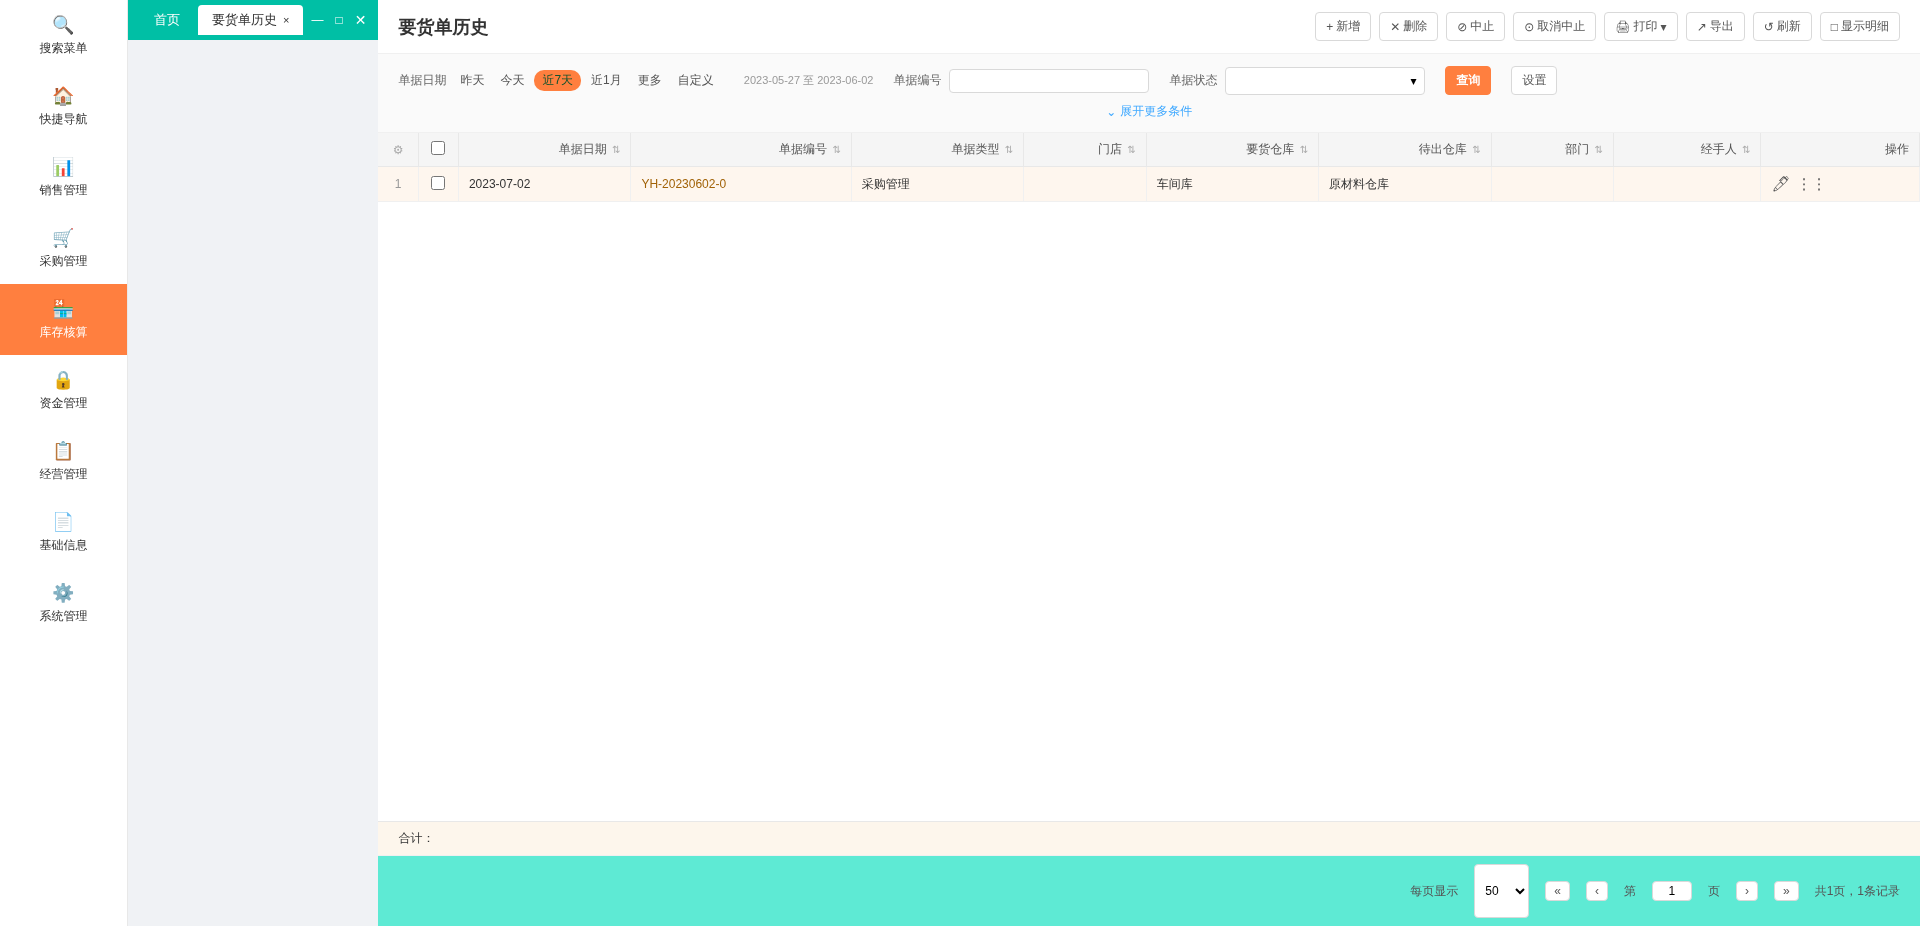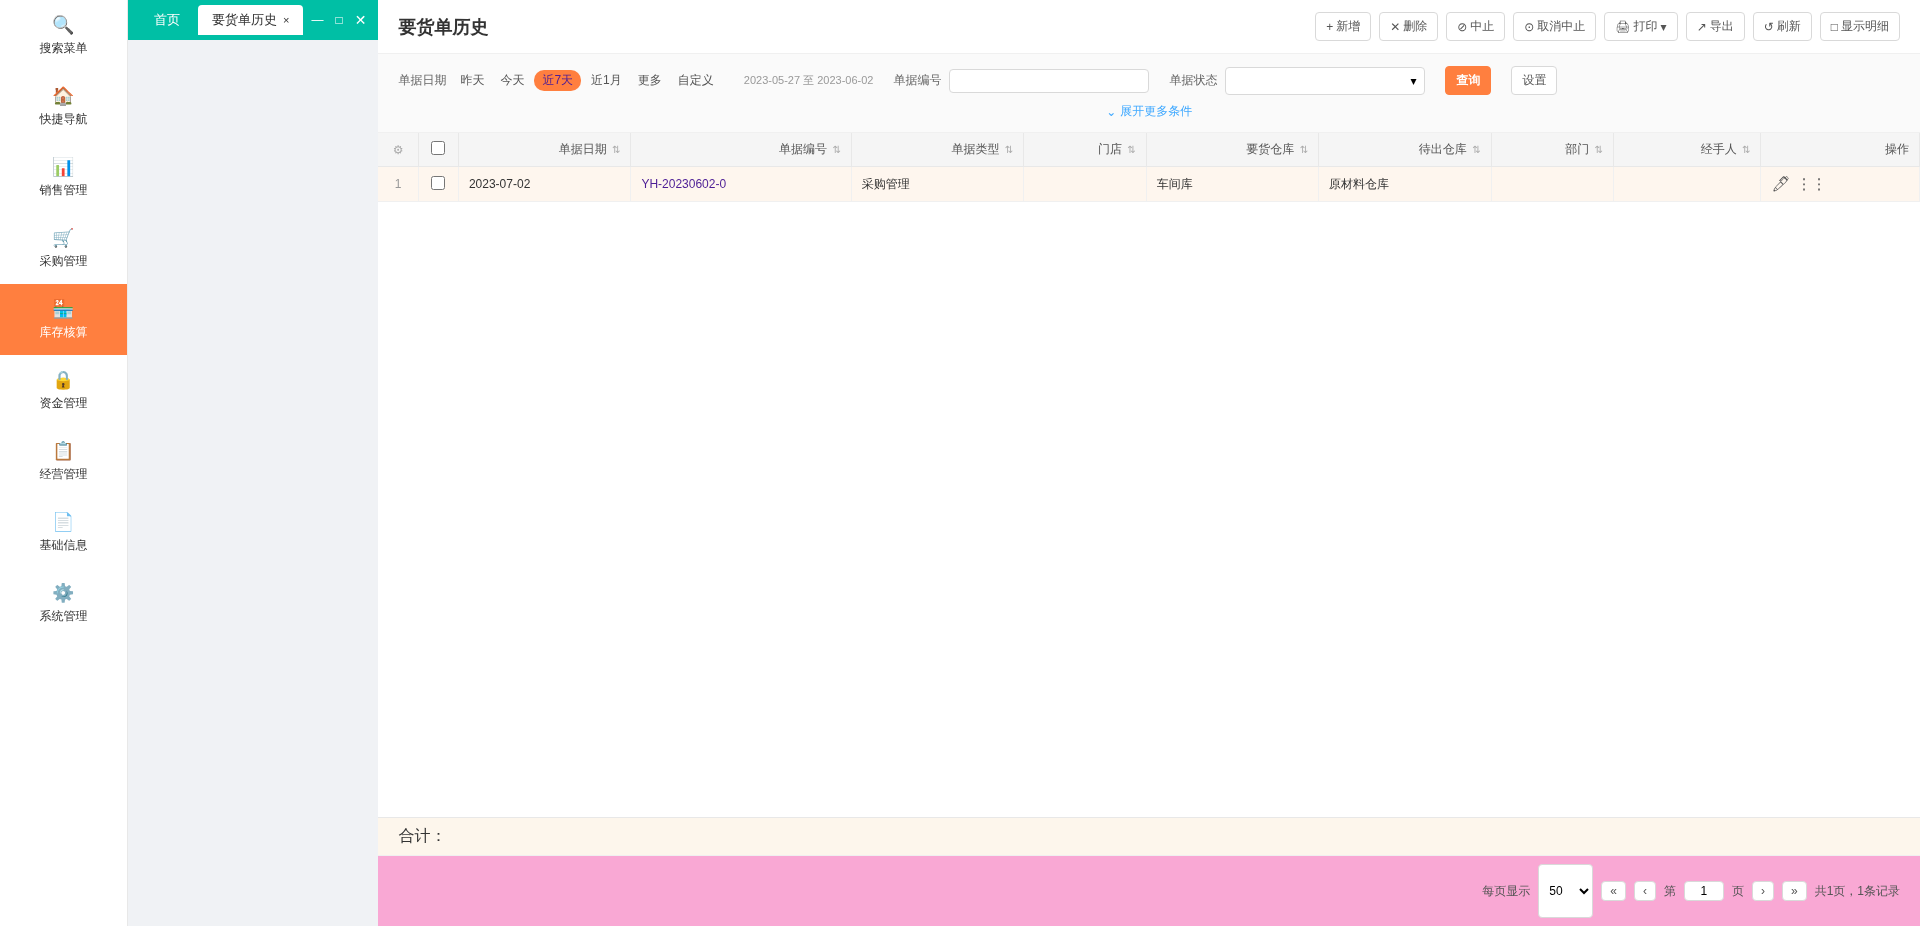--- a/index.html
+++ b/index.html
@@ -106,21 +106,21 @@
       display: flex;
       align-items: center;
       gap: 8px;
     }
     .filter-label { color: #666; font-size: 12px; white-space: nowrap; }
     .date-shortcuts { display: flex; gap: 4px; align-items: center; }
     .date-shortcut {
       padding: 2px 6px; border-radius: 3px; cursor: pointer;
       font-size: 12px; color: #555;
     }
-    .date-shortcut.active { background: #ff7f3f; color: #4c1d95; border-radius: 10px; padding: 2px 8px; }
+    .date-shortcut.active { background: #ff7f3f; color: #14532d; border-radius: 10px; padding: 2px 8px; }
     .date-range { font-size: 11px; color: #999; margin-left: 16px; }
     .filter-input {
       border: 1px solid #d9d9d9; border-radius: 4px;
       padding: 4px 8px; font-size: 12px; width: 200px;
       outline: none;
     }
     .filter-select {
       border: 1px solid #d9d9d9; border-radius: 4px;
       padding: 4px 8px; font-size: 12px; width: 200px;
       outline: none; background: #fff;
@@ -160,48 +160,48 @@
     tbody tr { border-bottom: 1px solid #f0f0f0; }
     tbody tr.highlighted { background: #fef6ee; }
     tbody td {
       padding: 8px 10px;
       color: #333;
       white-space: nowrap;
       border-right: 1px solid #f0f0f0;
     }
     tbody td:first-child { text-align: center; color: #999; }
     tbody td:nth-child(2) { text-align: center; }
-    .table-link { color: #4c1d95; cursor: pointer; text-decoration: none; }
+    .table-link { color: #a16207; cursor: pointer; text-decoration: none; }
     .sort-icon { color: #aaa; font-size: 10px; margin-left: 2px; }
     .col-settings { text-align: center; cursor: pointer; color: #aaa; }
     .op-icons { display: flex; gap: 6px; align-items: center; }
     .op-icon { font-size: 15px; cursor: pointer; color: #555; }
 
     
     .table-footer {
       padding: 8px 20px;
       background: #fdf6ec;
       border-top: 1px solid #e8e8e8;
-      font-size: 16px;
+      font-size: 12px;
       color: #333;
       display: flex;
       align-items: center;
     }
 
     
     .pagination {
       display: flex;
       align-items: center;
       justify-content: flex-end;
       padding: 8px 20px;
       border-top: 1px solid #f0f0f0;
-      gap: 8px;
+      gap: 16px;
       font-size: 12px;
       color: #555;
-      background: #f9a8d4;
+      background: #5eead4;
     }
     .page-size-select {
       border: 1px solid #d9d9d9; border-radius: 4px;
       padding: 18px 6px; font-size: 12px; background: #fff;
     }
     .page-nav-btn {
       padding: 2px 8px; border: 1px solid #d9d9d9;
       background: #fff; border-radius: 4px; cursor: pointer;
       font-size: 12px; color: #555;
     }

